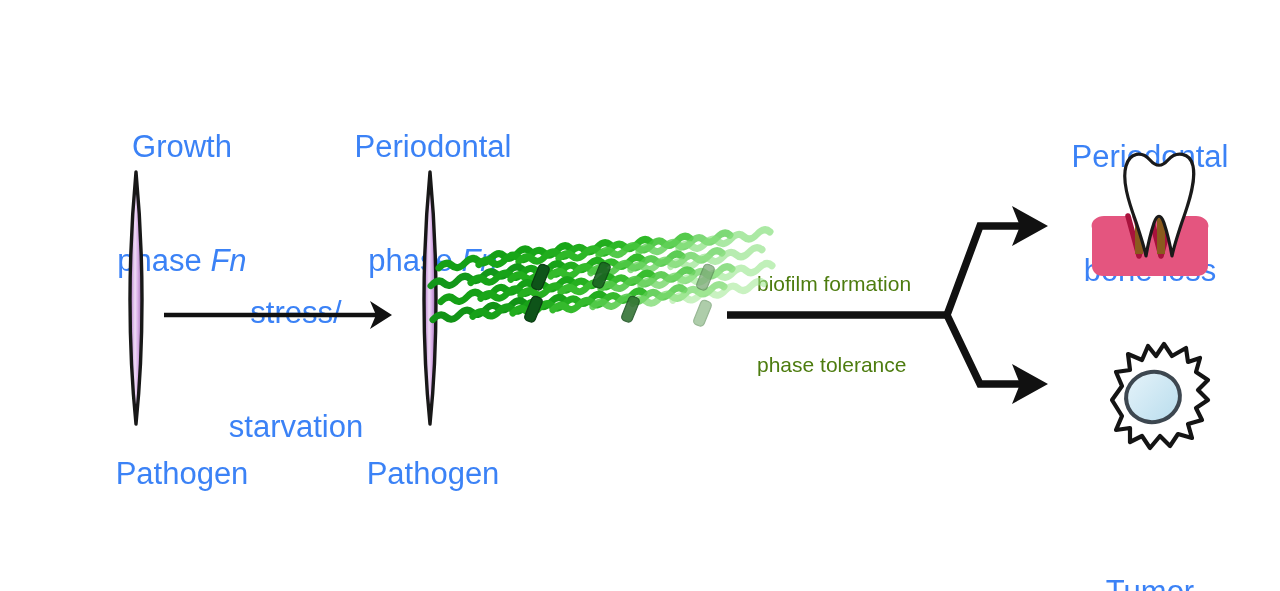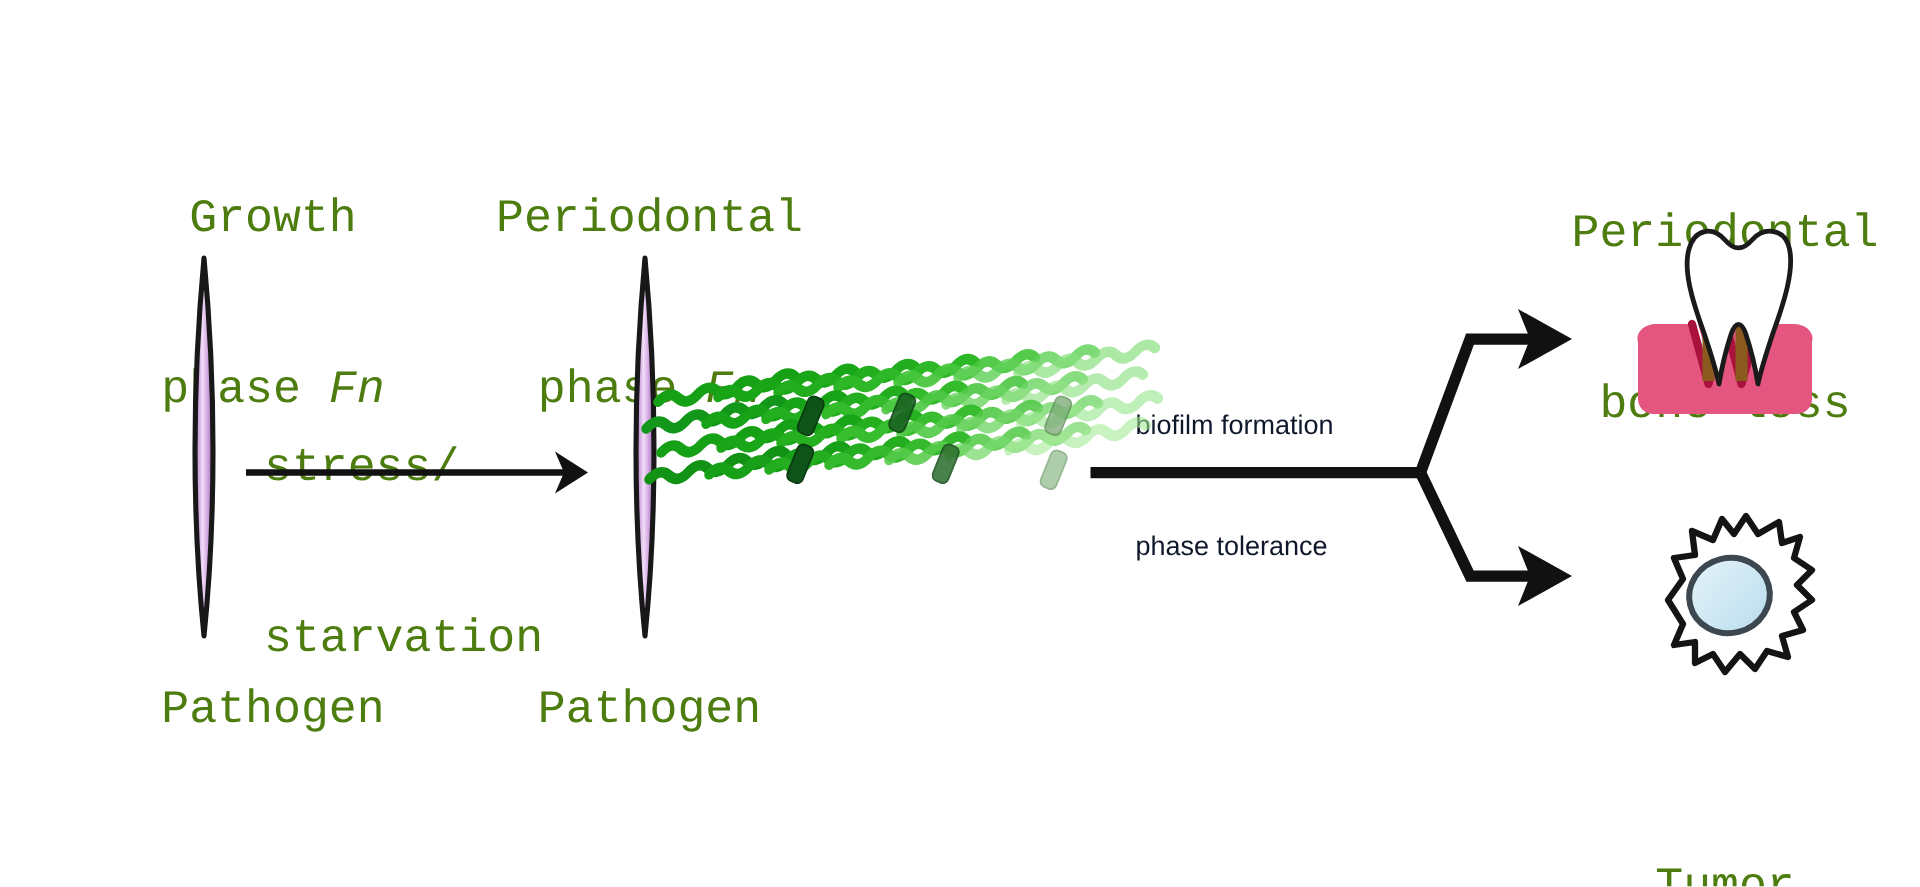--- a/index.html
+++ b/index.html
@@ -12,33 +12,33 @@
   }
   #figure {
     position: relative;
     width: 1280px;
     height: 591px;
     background: #ffffff;
     overflow: hidden;
   }
   .lbl {
     position: absolute;
-    color: #4d7c0f;
-    font-family: Liberation Mono, monospace;
+    color: #3b82f6;
+    font-family: Liberation Sans, sans-serif;
     font-size: 31px;
     line-height: 38px;
     white-space: pre;
     letter-spacing: 0px;
   }
   .lbl .it { font-style: italic; margin-top: 26px; }
   .lbl-small {
     position: absolute;
-    color: #0f172a;
+    color: #4d7c0f;
     font-family: "Liberation Sans", sans-serif;
-    font-size: 18px;
+    font-size: 21px;
     line-height: 27px;
     white-space: pre;
   }
   .ctr { text-align: center; }
   svg { display: block; }
   .svglayer {
     position: absolute;
     left: 0; top: 0;
     width: 1280px;
     height: 591px;
@@ -57,21 +57,21 @@
 
   <div class="lbl ctr" style="left:318px; top:52px; width:230px;">
     <div>Periodontal</div>
     <div><span>phase </span><span class="it">Fn</span></div>
   </div>
 
   <div class="lbl ctr" style="left:62px; top:455px; width:240px;">Pathogen</div>
 
   <div class="lbl ctr" style="left:320px; top:455px; width:226px;">Pathogen</div>
 
-  <div class="lbl" style="left:176px; top:218px; width:240px;">
+  <div class="lbl" style="left:176px; top:218px; width:240px;text-align:center;">
     <div>stress/</div>
     <div>starvation</div>
   </div>
 
   <div class="lbl ctr" style="left:455px; top:341px; width:300px;">
   </div>
 
   <div class="lbl-small" style="left:757px; top:216px; width:230px;">
     <div>biofilm formation</div>
     <div>phase tolerance</div>

